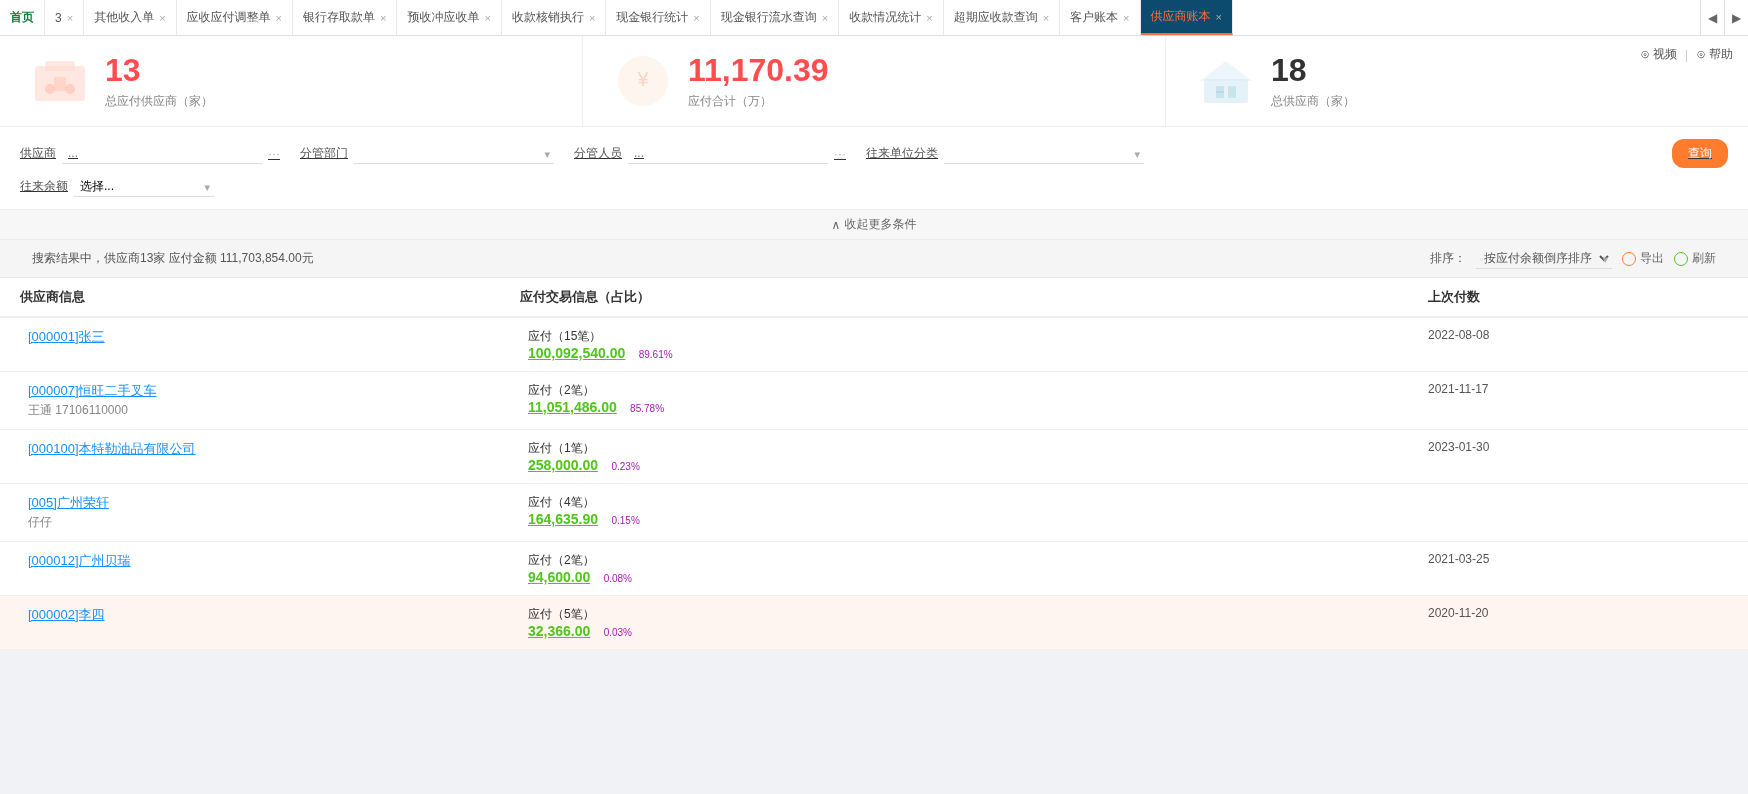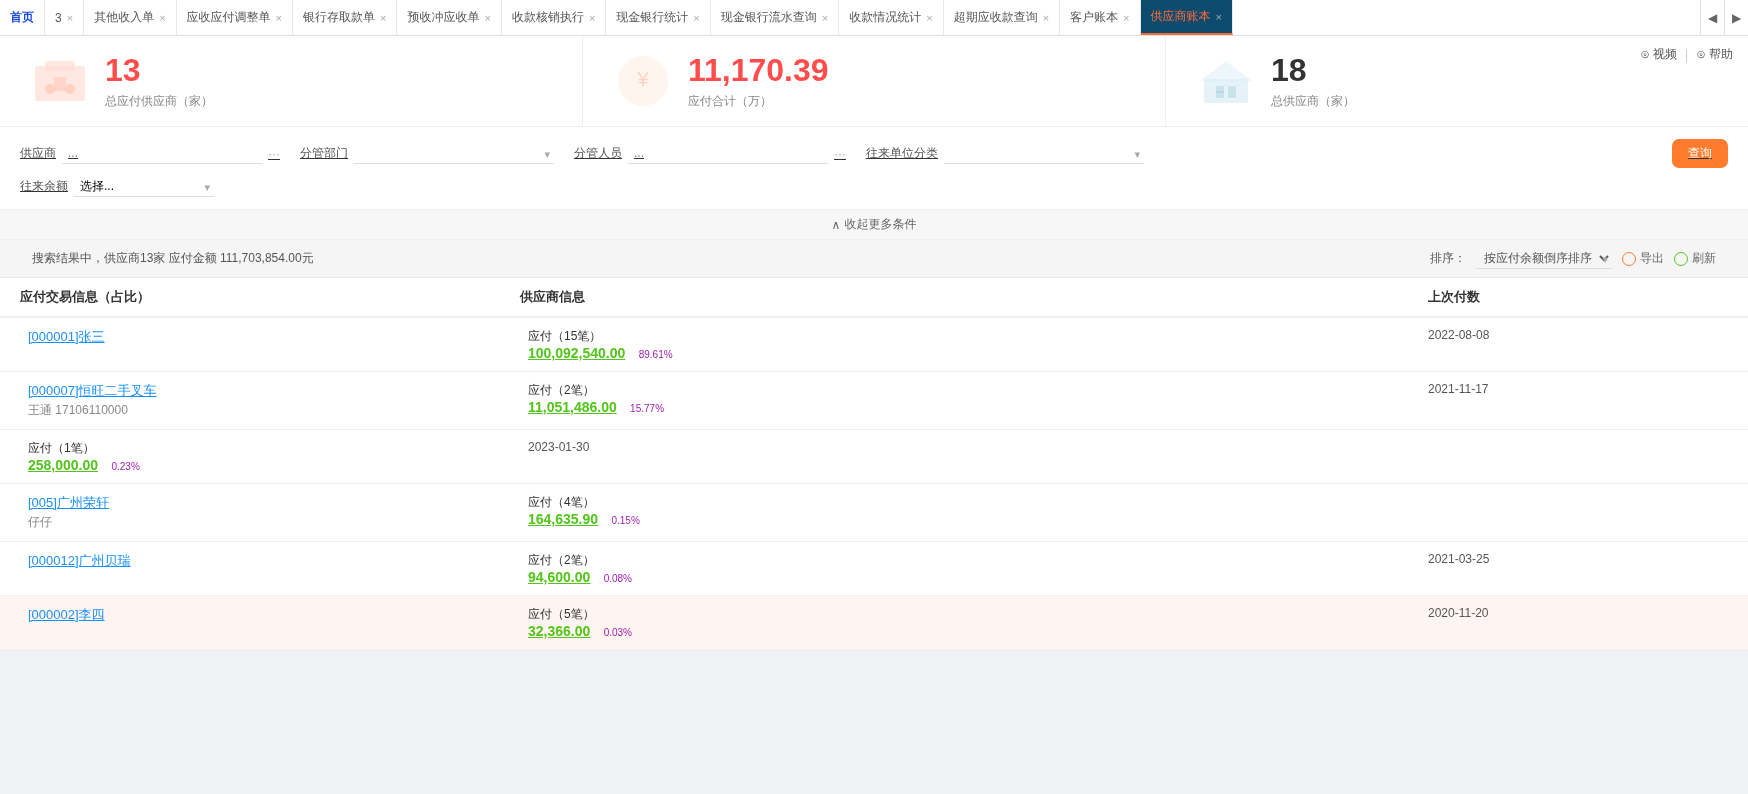--- a/index.html
+++ b/index.html
@@ -8,21 +8,21 @@
     
     .top-nav {
       display: flex; align-items: center; background: #fff; border-bottom: 1px solid #e0e0e0;
       height: 36px; overflow: hidden;
     }
     .nav-tab {
       display: flex; align-items: center; padding: 0 10px; height: 100%;
       border-right: 1px solid #e8e8e8; white-space: nowrap; cursor: pointer;
       font-size: 12px; color: #555; flex-shrink: 0;
     }
-    .nav-tab.home { color: #1d4ed8; font-weight: bold; }
+    .nav-tab.home { color: #15803d; font-weight: bold; }
     .nav-tab.active { background: #0c4a6e; color: #ff6b35; border-bottom: 2px solid #ff6b35; }
     .nav-tab .close-x { margin-left: 5px; color: #aaa; font-size: 11px; }
     .nav-arrows { display: flex; margin-left: auto; }
     .nav-arrow { width: 24px; height: 36px; display: flex; align-items: center; justify-content: center; cursor: pointer; border-left: 1px solid #e0e0e0; color: #666; }
 
     
     .summary-bar {
       display: flex; align-items: stretch; background: #fff;
       border-bottom: 1px solid #eee; min-height: 90px; position: relative;
     }
@@ -60,21 +60,21 @@
       font-size: 12px; outline: none; width: 200px; background: #fff;
       appearance: none; cursor: pointer;
     }
     .select-wrapper { position: relative; display: inline-block; }
     .select-wrapper::after {
       content: '▾'; position: absolute; right: 4px; top: 50%;
       transform: translateY(-50%); color: #aaa; pointer-events: none; font-size: 11px;
     }
     .btn-search {
       background: #ff7b2e; color: #fff; border: none; padding: 6px 16px;
-      border-radius: 7px; cursor: pointer; font-size: 12px; margin-left: auto;
+      border-radius: 12px; cursor: pointer; font-size: 12px; margin-left: auto;
     }
     .collapse-bar {
       text-align: center; padding: 6px; background: #f7f7f7;
       border-bottom: 1px solid #eee; cursor: pointer; font-size: 12px; color: #666;
     }
     .collapse-bar span { display: inline-flex; align-items: center; gap: 4px; }
 
     
     .result-bar {
       display: flex; align-items: center; justify-content: space-between;
@@ -289,22 +289,22 @@
     </div>
     <div class="action-btn">
       <span class="icon-refresh"></span>
       <span>刷新</span>
     </div>
   </div>
 </div>
 
 <div class="table-area">
   <div class="table-header">
+    <div>供应商信息</div>
     <div>应付交易信息（占比）</div>
-    <div>供应商信息</div>
     <div>上次付数</div>
   </div>
 
   <div id="table-body">
       <div class="table-row-wrapper">
     <div class="table-row">
       <div>
         <div class="supplier-name">[000001]张三</div>
 
       </div>
@@ -321,28 +321,32 @@
       <div class="table-row-wrapper">
     <div class="table-row">
       <div>
         <div class="supplier-name">[000007]恒旺二手叉车</div>
         <div class="supplier-sub">王通  17106110000</div>
       </div>
       <div class="tx-info">
         <div class="tx-label">应付（2笔）</div>
         <div>
           <span class="tx-amount">11,051,486.00</span>
-          <span class="tx-percent">15.77%</span>
+          <span class="tx-percent">85.78%</span>
         </div>
       </div>
       <div class="last-pay-date">2021-11-17</div>
     </div>
   </div>
       <div class="table-row-wrapper">
     <div class="table-row">
+      <div>
+        <div class="supplier-name">[000100]本特勒油品有限公司</div>
+
+      </div>
       <div class="tx-info">
         <div class="tx-label">应付（1笔）</div>
         <div>
           <span class="tx-amount">258,000.00</span>
           <span class="tx-percent">0.23%</span>
         </div>
       </div>
       <div class="last-pay-date">2023-01-30</div>
     </div>
   </div>

